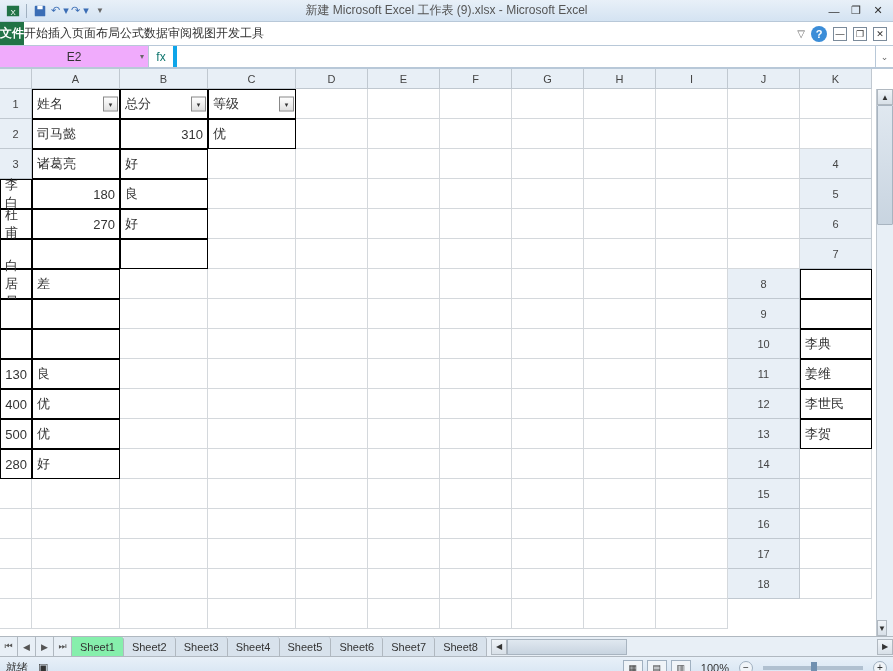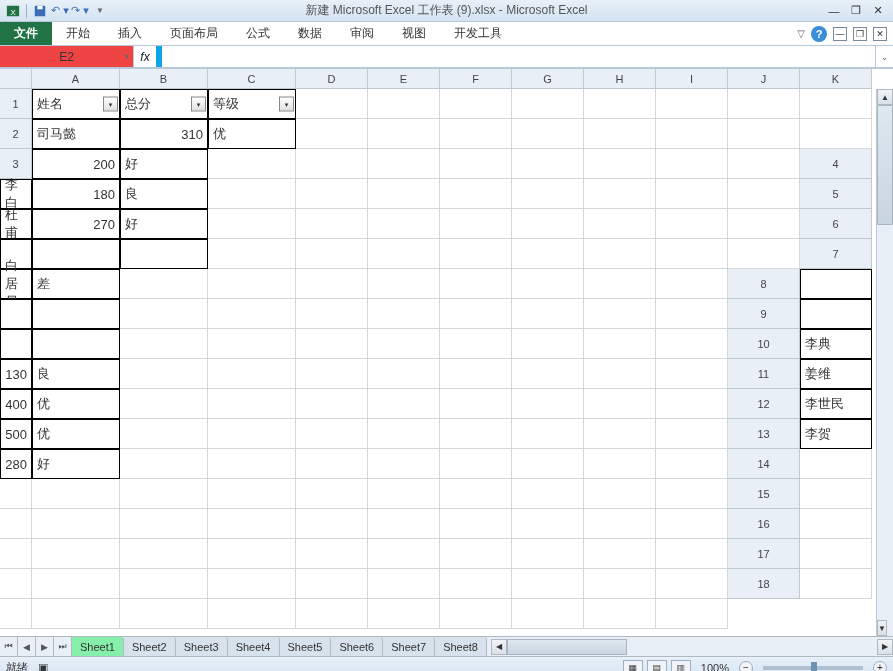--- a/index.html
+++ b/index.html
@@ -9,31 +9,31 @@
 .titlebar { height: 22px; background: linear-gradient(#e8f0f8, #d4e3f2); display: flex; align-items: center; border-bottom: 1px solid #b8c8d8; position: relative; }
 .qat { display: flex; align-items: center; gap: 2px; padding-left: 4px; }
 .qat-icon { width: 18px; height: 18px; display: flex; align-items: center; justify-content: center; font-size: 11px; cursor: pointer; }
 .qat-sep { width: 1px; height: 14px; background: #a0b0c0; margin: 0 2px; }
 .title-text { position: absolute; left: 50%; transform: translateX(-50%); font-size: 12px; color: #555; }
 .win-controls { margin-left: auto; display: flex; gap: 4px; padding-right: 6px; }
 .win-btn { width: 18px; height: 14px; display: flex; align-items: center; justify-content: center; font-size: 11px; cursor: pointer; }
 
 
 .ribbon-tabs { height: 24px; background: #fff; display: flex; align-items: stretch; border-bottom: 1px solid #b8c8d8; position: relative; }
-.tab { padding: 0 14px; display: flex; align-items: center; font-size: 12px; color: #333; cursor: pointer; }
+.tab { padding: 0 0; display: flex; align-items: center; font-size: 12px; color: #333; cursor: pointer; }
 .tab.file { background: #217346; color: #fff; font-weight: bold; }
 .ribbon-right { margin-left: auto; display: flex; align-items: center; gap: 6px; padding-right: 6px; }
 .help-icon { width: 16px; height: 16px; border-radius: 50%; background: #3b8dd8; color: #fff; display: flex; align-items: center; justify-content: center; font-size: 11px; font-weight: bold; cursor: pointer; }
 .rr-icon { width: 14px; height: 14px; border: 1px solid #7a8a9a; cursor: pointer; display: flex; align-items: center; justify-content: center; font-size: 9px; }
 
 
 .formula-row { height: 22px; display: flex; align-items: stretch; border-bottom: 1px solid #b8c8d8; }
-.name-box { width: 134px; border-right: 1px solid #b8c8d8; display: flex; align-items: center; justify-content: center; font-size: 12px; background: #ef4444; position: relative; }
+.name-box { width: 149px; border-right: 1px solid #b8c8d8; display: flex; align-items: center; justify-content: center; font-size: 12px; background: #f0abfc; position: relative; }
 .name-box::after { content: "▾"; position: absolute; right: 4px; font-size: 8px; color: #666; }
-.fb-btn { width: 28px; display: flex; align-items: center; justify-content: center; border-right: 6px solid #0ea5e9; font-style: italic; color: #0f172a; cursor: pointer; }
+.fb-btn { width: 28px; display: flex; align-items: center; justify-content: center; border-right: 4px solid #0ea5e9; color: #0f766e; cursor: pointer; }
 .formula-input { flex: 1; padding: 0 4px; display: flex; align-items: center; }
 .fb-expand { width: 18px; display: flex; align-items: center; justify-content: center; border-left: 1px solid #b8c8d8; cursor: pointer; font-size: 9px; color: #666; }
 
 
 .grid-wrap { position: relative; height: 568px; overflow: hidden; border-top: 1px solid #b8c8d8; }
 .grid { display: grid; grid-template-columns: 32px 88px 88px 88px repeat(8, 72px); }
 .corner { background: #e8eff6; border-right: 1px solid #c0c8d0; border-bottom: 1px solid #c0c8d0; height: 20px; }
 .col-h { background: #e8eff6; border-right: 1px solid #c0c8d0; border-bottom: 1px solid #c0c8d0; height: 20px; display: flex; align-items: center; justify-content: center; font-size: 11px; color: #444; cursor: pointer; }
 .row-h { background: #e8eff6; border-right: 1px solid #c0c8d0; border-bottom: 1px solid #c0c8d0; display: flex; align-items: center; justify-content: center; font-size: 11px; color: #444; cursor: pointer; height: 30px; }
 .cell { border-right: 1px solid #d4d8dc; border-bottom: 1px solid #d4d8dc; height: 30px; display: flex; align-items: center; padding: 0 4px; font-size: 13px; background: #fff; cursor: cell; position: relative; }
@@ -156,21 +156,21 @@
       <div class="cell bordered">优</div>
       <div class="cell"></div>
       <div class="cell"></div>
       <div class="cell"></div>
       <div class="cell"></div>
       <div class="cell"></div>
       <div class="cell"></div>
       <div class="cell"></div>
       <div class="cell"></div>
       <div class="row-h">3</div>
-      <div class="cell bordered right">200</div>
+      <div class="cell bordered">诸葛亮</div>
       <div class="cell bordered">好</div>
       <div class="cell"></div>
       <div class="cell"></div>
       <div class="cell"></div>
       <div class="cell"></div>
       <div class="cell"></div>
       <div class="cell"></div>
       <div class="cell"></div>
       <div class="cell"></div>
       <div class="row-h">4</div>

